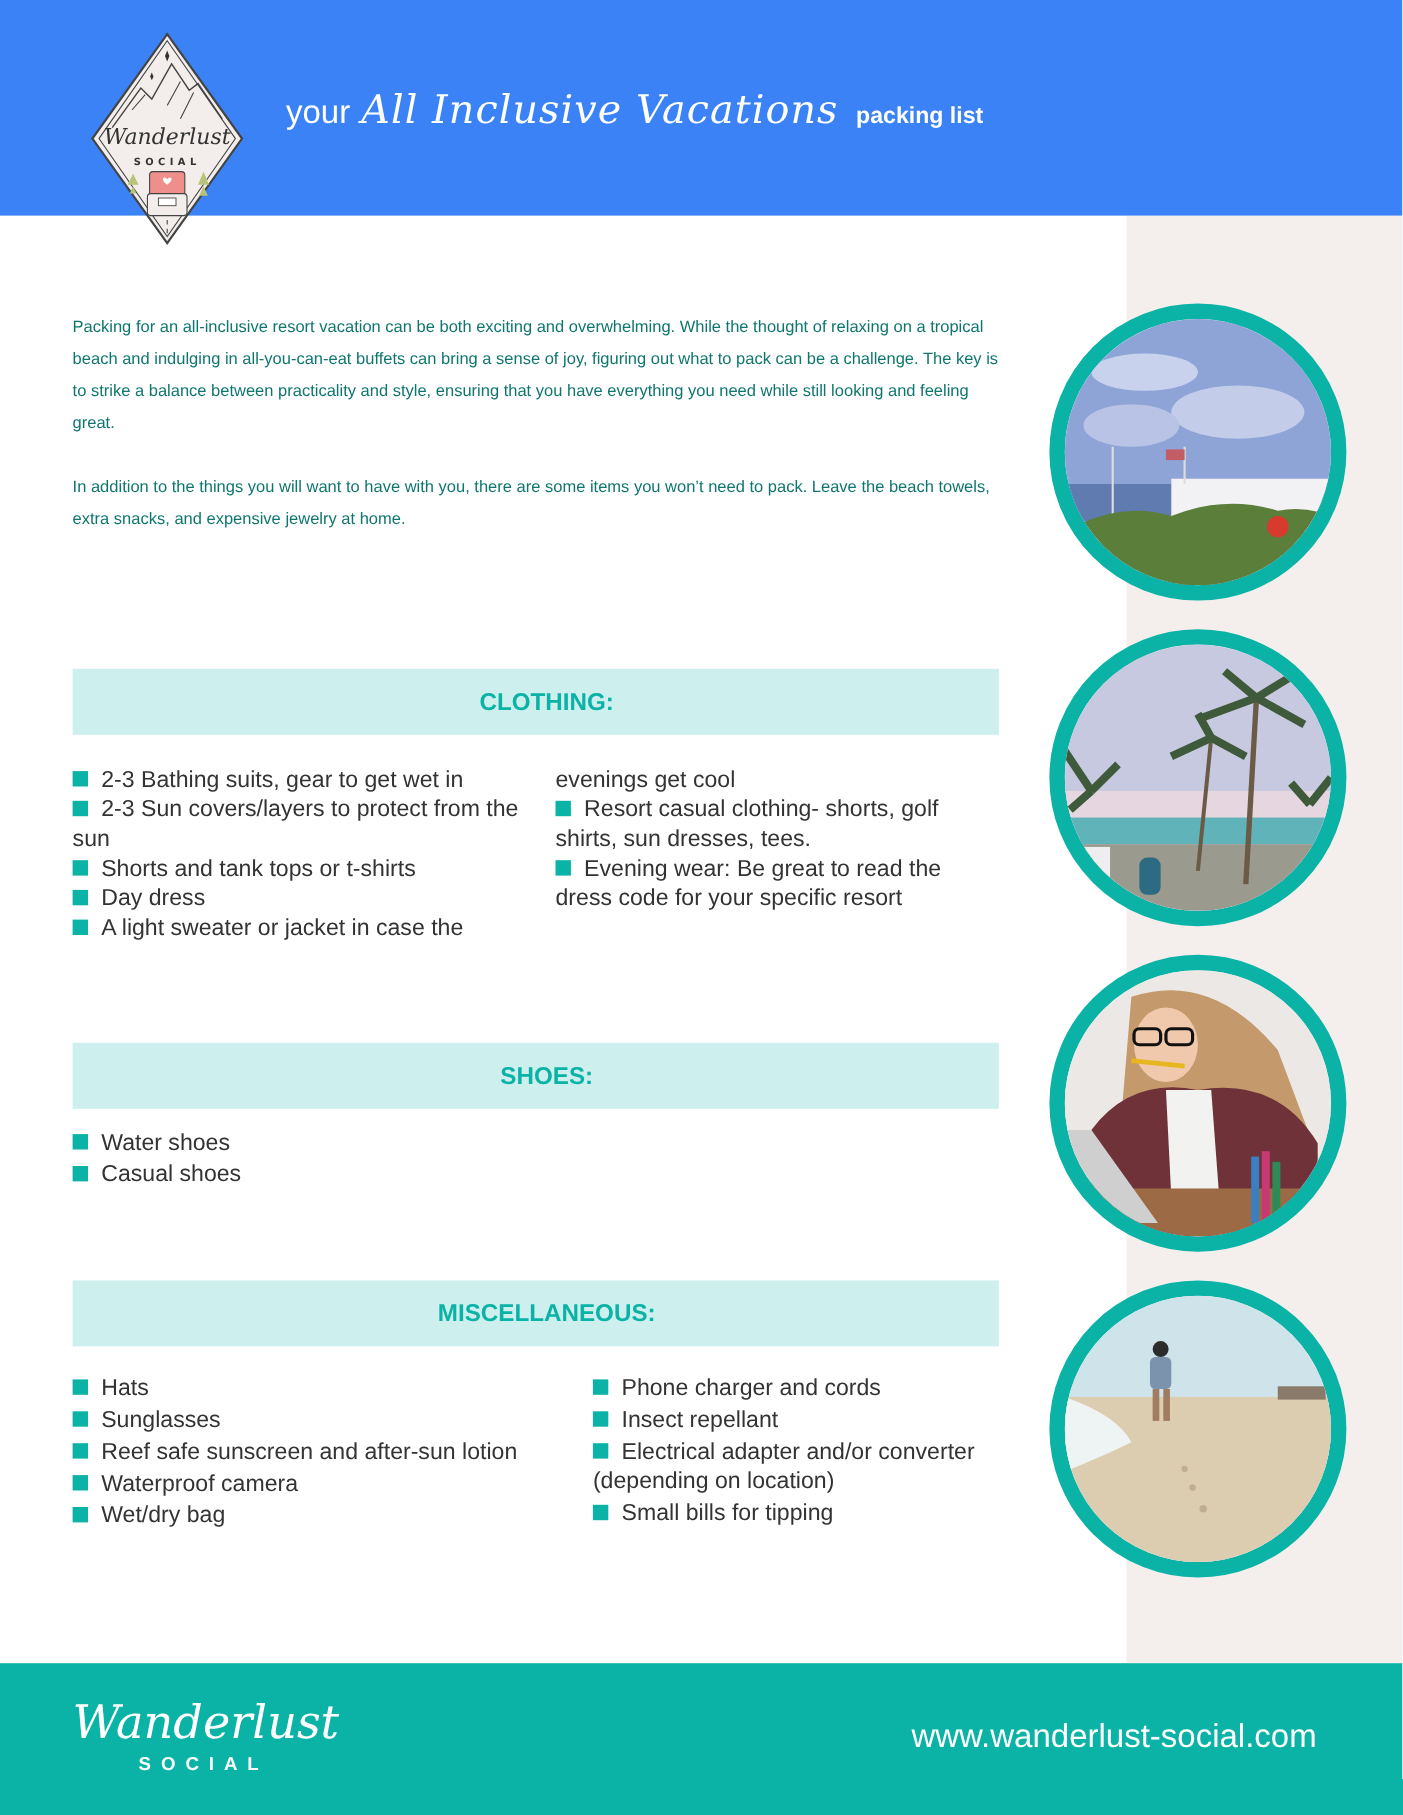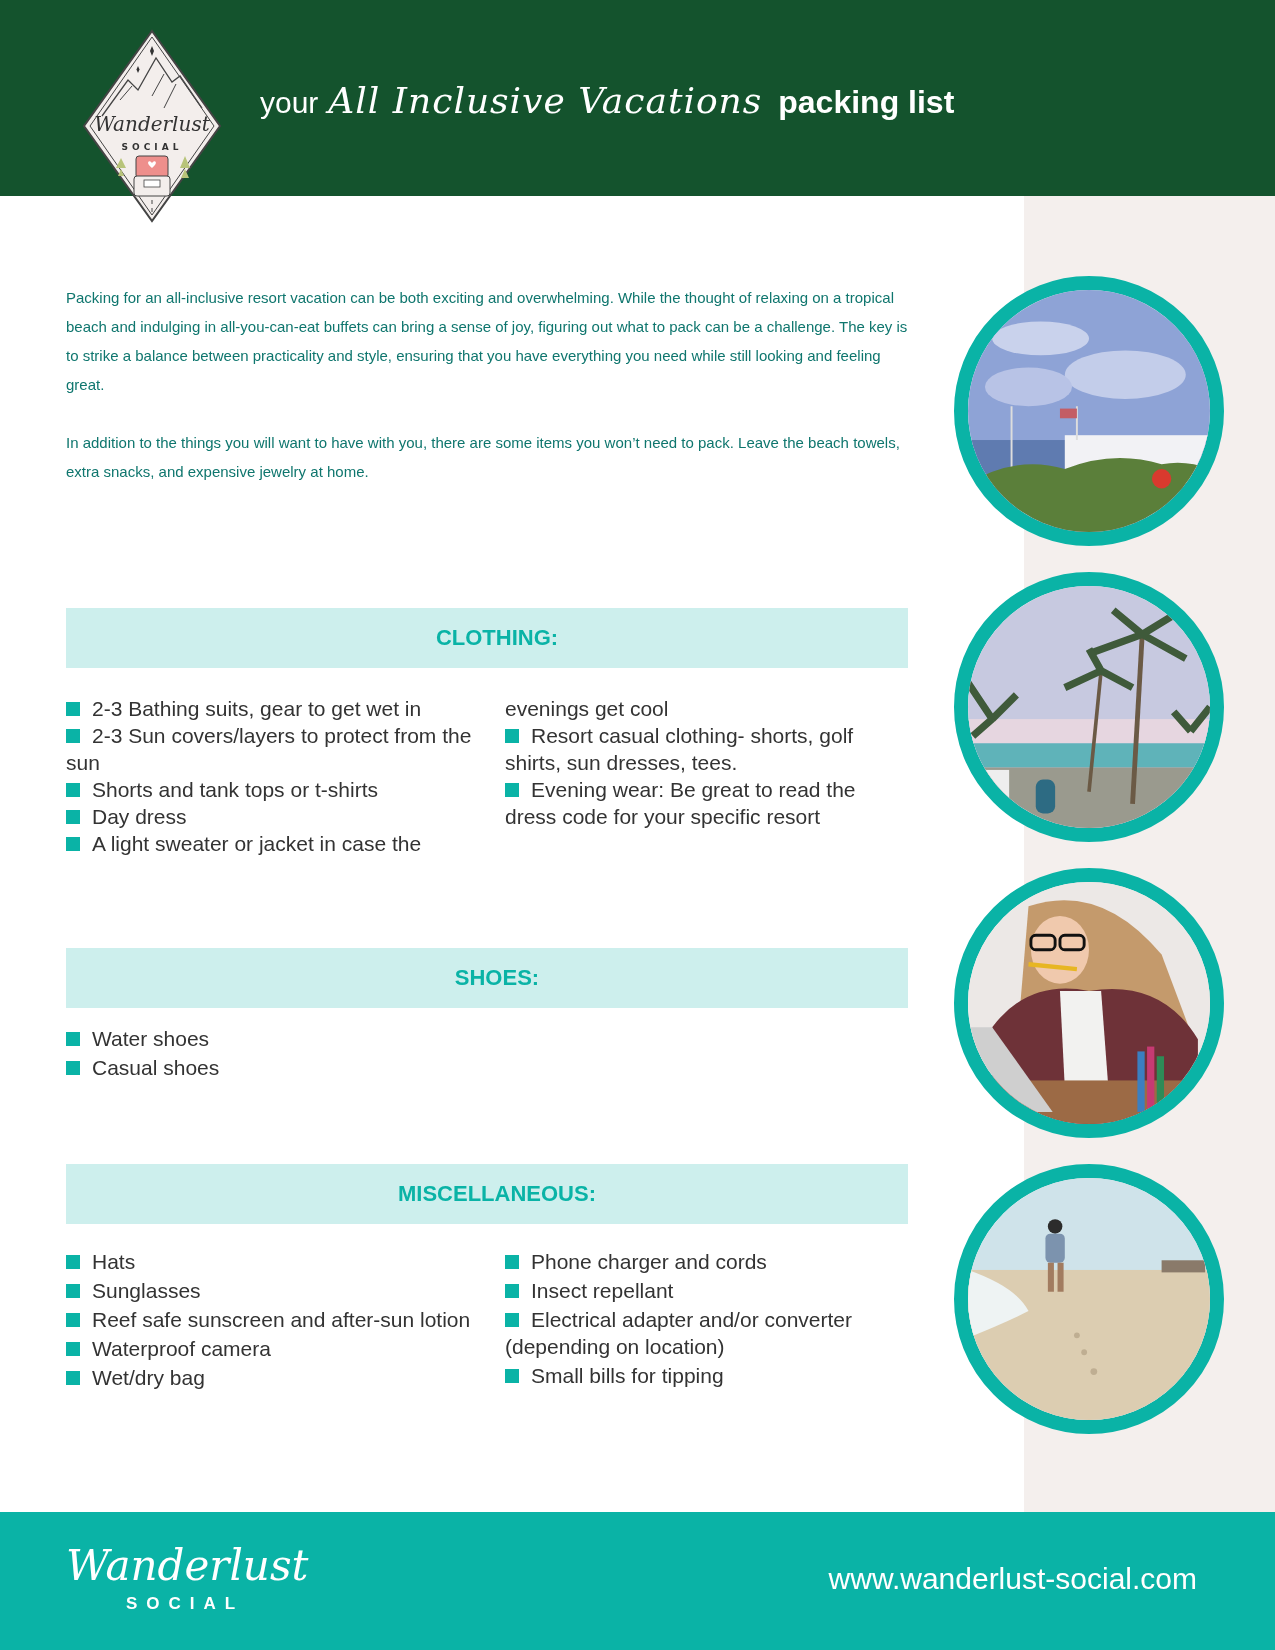--- a/index.html
+++ b/index.html
@@ -1,26 +1,26 @@
 <!DOCTYPE html>
 <html><head>
 <meta charset="utf-8">
 <style>
   * { box-sizing: border-box; margin: 0; padding: 0; }
   html, body { width: 1275px; height: 1650px; background: #ffffff; overflow: hidden; }
   body { position: relative; font-family: "Liberation Sans", "DejaVu Sans", sans-serif; color: #333333; }
 
   .sidebar { position: absolute; left: 1024px; top: 196px; width: 251px; height: 1316px; background: #f4efed; }
 
-  .header { position: absolute; left: 0; top: 0; width: 1275px; height: 196px; background: #14532d; }
+  .header { position: absolute; left: 0; top: 0; width: 1275px; height: 196px; background: #3b82f6; }
   .logo { position: absolute; left: 80px; top: 28px; width: 144px; height: 196px; z-index: 3; }
   .title-row { position: absolute; left: 260px; top: 80px; height: 60px; display: flex; align-items: baseline; color: #ffffff; }
   .title-your { font-size: 30px; font-weight: 300; margin-right: 10px; }
   .title-script { font-family: "DejaVu Serif", serif; font-style: italic; font-size: 36px; font-weight: 400; letter-spacing: 1px; margin-right: 16px; }
-  .title-tail { font-size: 32px; font-weight: 700; }
+  .title-tail { font-size: 21px; font-weight: 700; }
 
   .intro { position: absolute; left: 66px; top: 283px; width: 845px; font-size: 15px; line-height: 29px; color: #0f766e; }
   .intro p { margin-bottom: 29px; }
 
   .section-band { position: absolute; left: 66px; width: 842px; height: 60px; background: #cdefed; display: flex; align-items: center; justify-content: center; padding-left: 20px; }
   .section-band span { color: #0ab3a6; font-weight: 700; font-size: 22px; }
 
   .list { position: absolute; left: 66px; width: 845px; display: grid; grid-template-columns: 439px 406px; font-size: 21px; line-height: 27px; color: #333333; }
   .col { list-style: none; }
   .col li { position: relative; }
@@ -98,21 +98,21 @@
 <div class="list shoes" style="top:1025px;">
   <ul class="col">
     <li><span class="bullet"></span><span>Water shoes</span></li>
     <li><span class="bullet"></span><span>Casual shoes</span></li>
   </ul>
 </div>
 
 <div class="section-band" style="top:1164px;">
   <span>MISCELLANEOUS:</span>
 </div>
-<div class="list misc" style="top:1248px;">
+<div class="list misc" style="top:1248px;gap:34px;">
   <ul class="col">
     <li><span class="bullet"></span><span>Hats</span></li>
     <li><span class="bullet"></span><span>Sunglasses</span></li>
     <li><span class="bullet"></span><span>Reef safe sunscreen and after-sun lotion</span></li>
     <li><span class="bullet"></span><span>Waterproof camera</span></li>
     <li><span class="bullet"></span><span>Wet/dry bag</span></li>
   </ul>
   <ul class="col">
     <li><span class="bullet"></span><span>Phone charger and cords</span></li>
     <li><span class="bullet"></span><span>Insect repellant</span></li>

